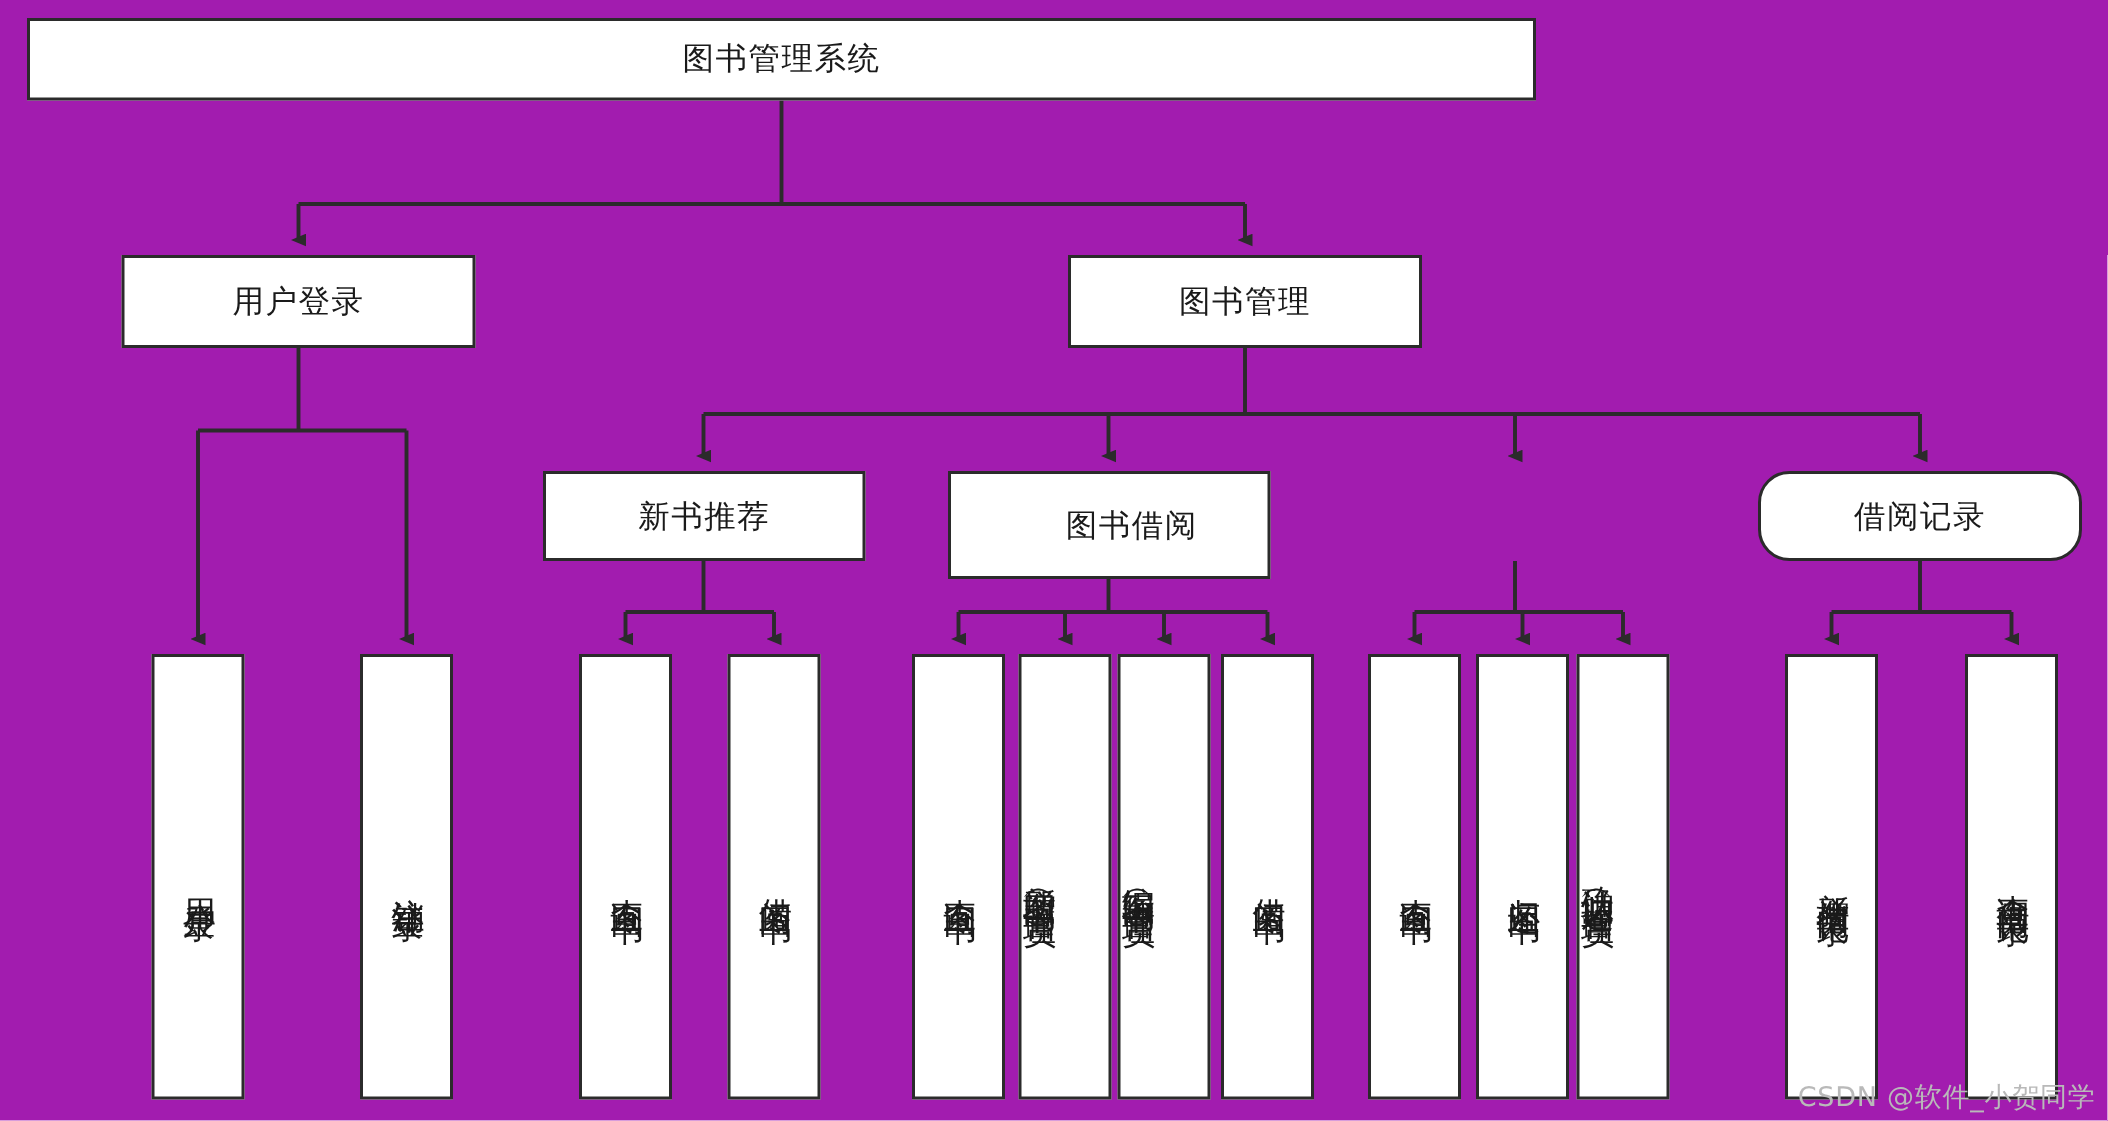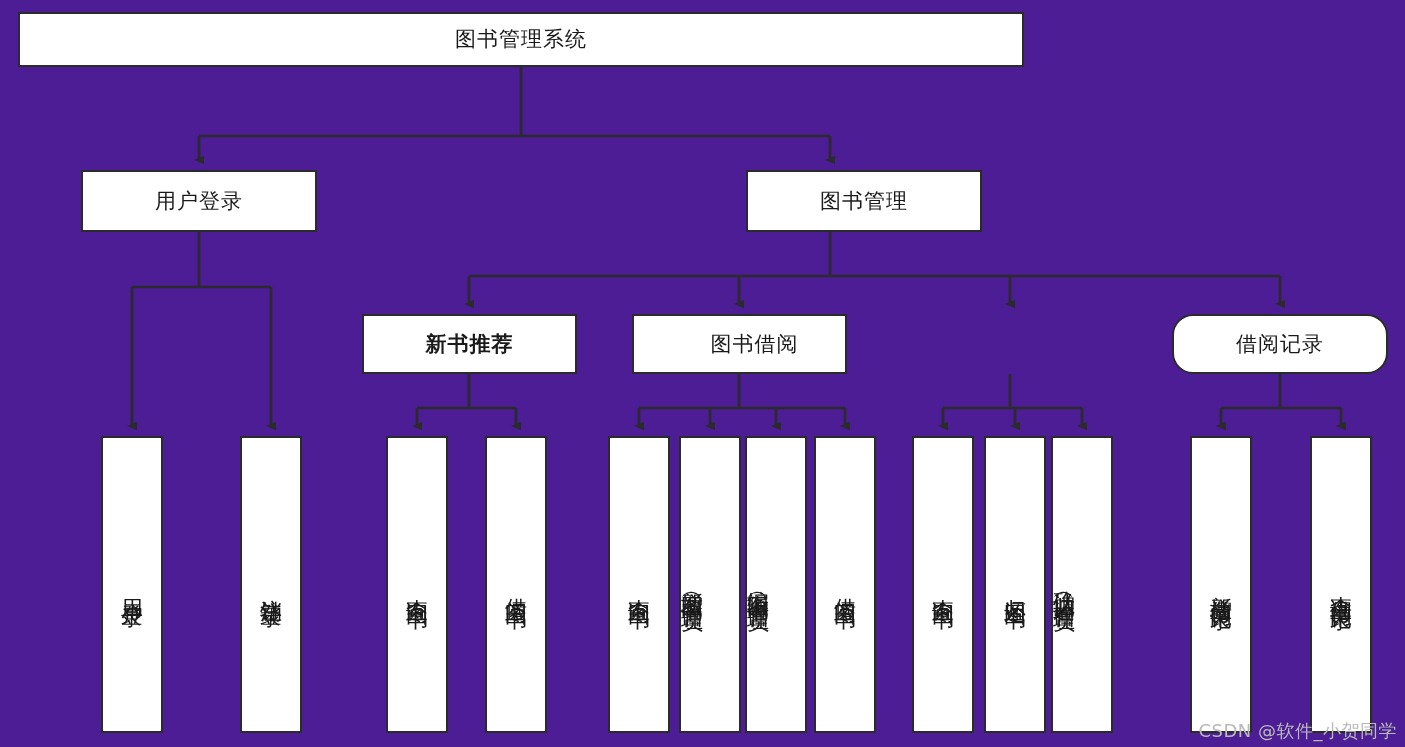--- a/index.html
+++ b/index.html
@@ -7,21 +7,21 @@
     padding: 0;
     background: #ffffff;
   }
   body {
     font-family: "DejaVu Sans", "Liberation Sans", sans-serif;
   }
   #canvas {
     position: relative;
     width: 1405px;
     height: 747px;
-    background: #4c1d95;
+    background: #a21caf;
     overflow: hidden;
   }
   svg.edges {
     position: absolute;
     left: 0;
     top: 0;
     width: 1405px;
     height: 747px;
     pointer-events: none;
   }
@@ -123,28 +123,28 @@
     </g>
   </svg>
 
   <div class="node horizontal" id="node-root" style="left: 18px; top: 12px; width: 1006px; height: 55px;">
     <span class="label">图书管理系统</span>
   </div>
 
   <div class="node horizontal" id="node-l2-0" style="left: 81px; top: 170px; width: 236px; height: 62px;">
     <span class="label">用户登录</span>
   </div>
-  <div class="node horizontal" id="node-l2-1" style="left: 712px; top: 170px; width: 236px; height: 62px; margin-left: 34px;">
+  <div class="node horizontal" id="node-l2-1" style="left: 712px; top: 170px; width: 236px; height: 62px;">
     <span class="label">图书管理</span>
   </div>
 
-  <div class="node horizontal" id="node-l3-0" style="left: 362px; top: 314px; width: 215px; height: 60px; font-weight: bold;">
+  <div class="node horizontal" id="node-l3-0" style="left: 362px; top: 314px; width: 215px; height: 60px;">
     <span class="label">新书推荐</span>
   </div>
-  <div class="node horizontal" id="node-l3-1" style="left: 632px; top: 314px; width: 215px; height: 60px; padding-left: 30px;">
+  <div class="node horizontal" id="node-l3-1" style="left: 632px; top: 314px; width: 215px; height: 72px; padding-left: 30px;">
     <span class="label">图书借阅</span>
   </div>
   <div class="node horizontal" id="node-l3-3" style="left: 1172px; top: 314px; width: 216px; height: 60px; border-radius: 21px;">
     <span class="label">借阅记录</span>
   </div>
 
   <div class="node vertical" id="node-leaf-0" style="left: 101px; top: 436px; width: 62px; height: 297px; justify-content: center;">
     <span class="label">用户登录</span>
   </div>
   <div class="node vertical" id="node-leaf-1" style="left: 240px; top: 436px; width: 62px; height: 297px; justify-content: center;">

